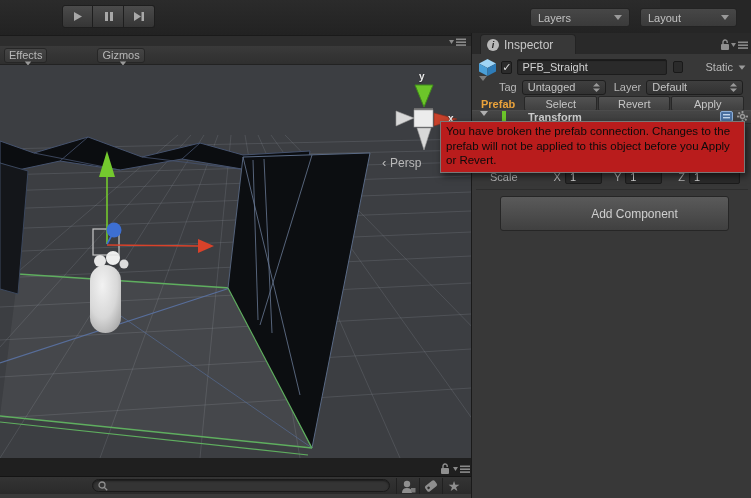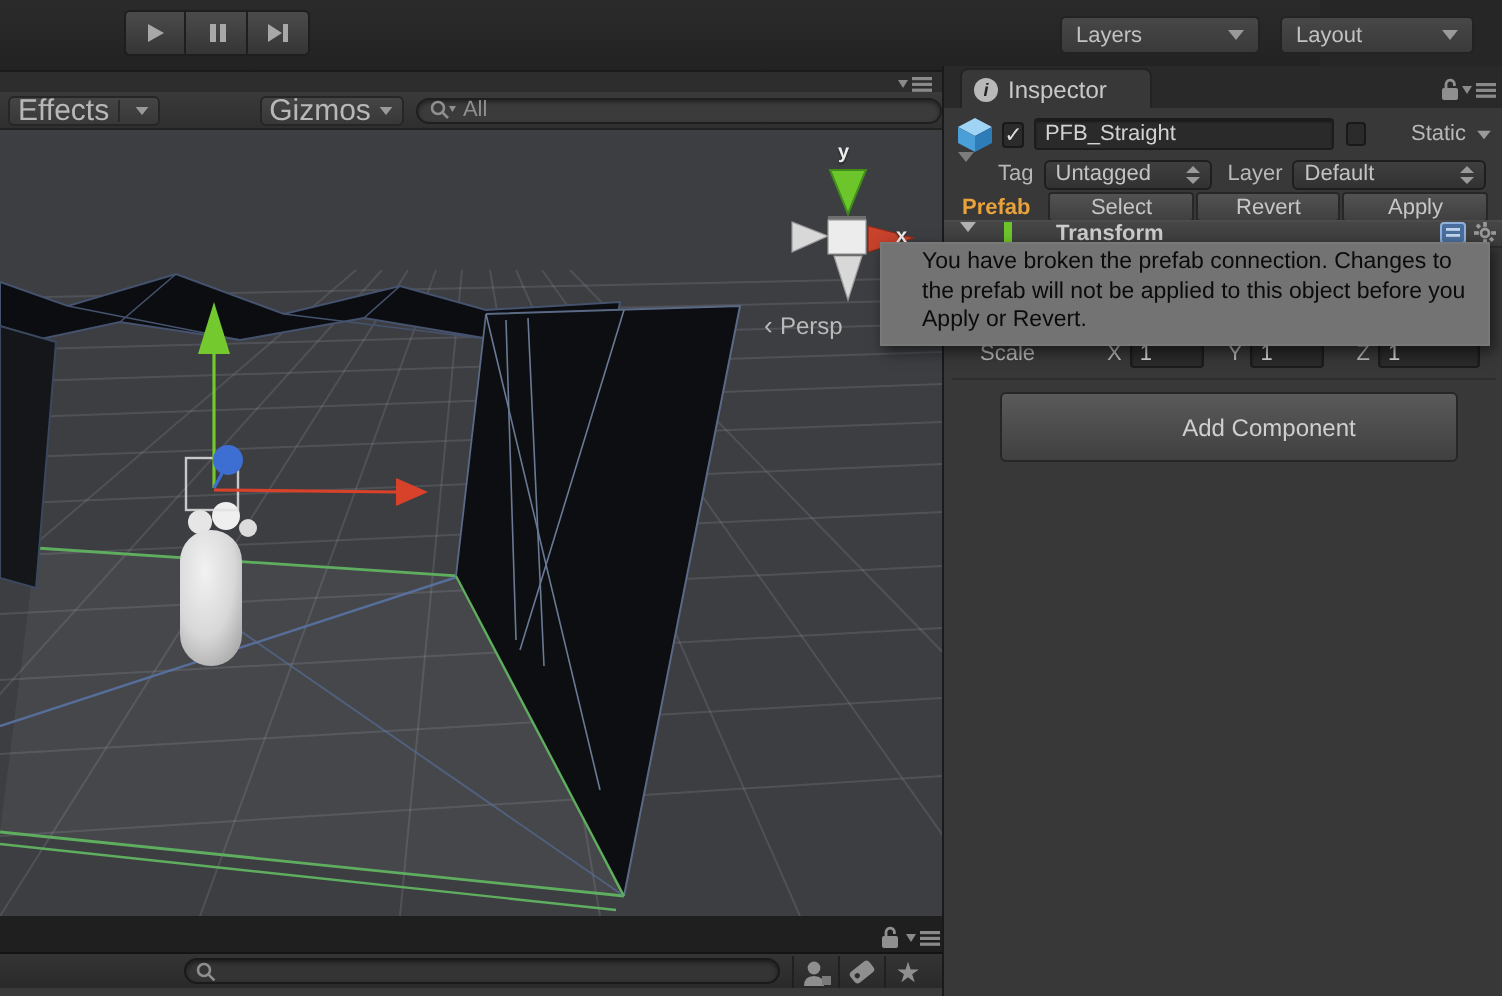--- a/index.html
+++ b/index.html
@@ -21,22 +21,22 @@
   .ddbtn .caret { margin-left:auto; }
   .caret { width:0; height:0; border-left:4px solid transparent; border-right:4px solid transparent;
     border-top:5px solid #9a9a9a; display:inline-block; }
 
   
   .scene-panel { position:absolute; left:0; top:36px; width:471px; height:422px; background:#3c3e42; }
   .scene-strip { position:absolute; left:0; top:0; width:471px; height:10px; background:#2d2d2d; }
   .scene-toolbar { position:absolute; left:0; top:10px; width:471px; height:19px;
     background:linear-gradient(#3a3a3a,#2f2f2f); border-bottom:1px solid #222;
     display:flex; align-items:center; }
-  .sbtn { height:15px; display:flex; align-items:center; color:#b8b8b8; font-size:15px;
-    background:linear-gradient(#454545,#383838); border:1px solid #262626; border-radius:3px; padding:0 4px; }
+  .sbtn { height:15px; display:flex; align-items:center; color:#b8b8b8; font-size:11px;
+    background:linear-gradient(#454545,#383838); border:1px solid #262626; border-radius:3px; padding:0 4px;flex-direction:column; }
   .sbtn .caret { transform:scale(.8); margin-left:4px; }
   .sbtn .sep { width:1px; height:11px; background:#2a2a2a; margin:0 3px 0 4px; }
   .searchpill { height:13px; border-radius:7px; background:#3b3b3b;
     border:1px solid #1f1f1f; box-shadow:inset 0 1px 2px rgba(0,0,0,.45);
     display:flex; align-items:center; color:#8f8f8f; font-size:11px; padding:0 6px; }
   .viewport { position:absolute; left:0; top:29px; width:471px; height:393px; background:#3c3e42; overflow:hidden; }
   .scenelabel { position:absolute; color:#b9b9b9; font-size:12px; }
   .axislabel { position:absolute; color:#ececec; font-size:10px; font-weight:bold; text-shadow:0 1px 1px #222; }
   .panelmenu { position:absolute; display:flex; align-items:center; }
 
@@ -62,22 +62,22 @@
     display:flex; align-items:flex-start; color:#cccccc; font-size:11px; font-weight:bold; }
   .addcomp { position:absolute; left:28px; top:163px; width:229px; height:35px;
     background:linear-gradient(#5a5a5a,#404040); border:1px solid #262626; border-radius:3px;
     color:#cfcfcf; font-size:12px; display:flex; align-items:center; justify-content:center;padding-left:40px; }
   .fold { width:0; height:0; border-left:4px solid transparent; border-right:4px solid transparent;
     border-top:5px solid #b0b0b0; }
   .prefab-lab { font-weight:bold; }
 
   
   .tooltip { position:absolute; left:440px; top:121px; width:305px;
-    background:#737373; border:1px solid #787878; box-shadow:2px 3px 7px rgba(0,0,0,.55);
-    color:#0b0b0b; font-size:11.5px; line-height:1.28; padding:2px 5px 4px 20px; z-index:50; }
+    background:#b91c1c; border:1px solid #787878; box-shadow:2px 3px 7px rgba(0,0,0,.55);
+    color:#0b0b0b; font-size:11.5px; line-height:1.28; padding:2px 5px 4px 5px; z-index:50; }
 
   
   .bottom-panel { position:absolute; left:0; top:458px; width:471px; height:40px; background:#1f1f1f; }
   .bottom-toolbar { position:absolute; left:0; top:18px; width:471px; height:18px;
     background:linear-gradient(#343434,#2a2a2a); border-top:1px solid #141414; display:flex; align-items:center; }
   .bsearch { position:absolute; left:92px; top:2px; width:298px; height:13px; border-radius:7px;
     background:#343434; border:1px solid #1a1a1a; box-shadow:inset 0 1px 2px rgba(0,0,0,.5);
     display:flex; align-items:center; padding:0 5px; }
   .bicon { width:23px; height:17px; display:flex; align-items:center; justify-content:center;
     border-left:1px solid #202020; }
@@ -138,30 +138,20 @@
     </div>
     <div class="scene-toolbar">
       <div class="sbtn" style="margin-left:4px;">
         <span>Effects</span>
         <span class="sep"></span>
         <span class="caret"></span>
       </div>
       <div class="sbtn" style="margin-left:50px;">
         <span>Gizmos</span>
         <span class="caret"></span>
-      </div>
-      <div class="searchpill" style="margin-left:6px; width:306px;">
-        <span style="margin-right:3px; display:flex;">
-          <svg width="13" height="10">
-              <circle cx="4" cy="4" r="3" fill="none" stroke="#8f8f8f" stroke-width="1.3"></circle>
-              <line x1="6.2" y1="6.2" x2="9" y2="9" stroke="#8f8f8f" stroke-width="1.3"></line>
-              <polygon points="9.5,3 13,3 11.2,6" fill="#8f8f8f"></polygon>
-            </svg>
-        </span>
-        <span>All</span>
       </div>
     </div>
 
     <div class="viewport">
       <svg width="471" height="393" viewBox="0 0 471 393">
         <defs>
           <radialGradient id="capGrad" cx="40%" cy="30%" r="80%">
             <stop offset="0%" stop-color="#f2f2f2"></stop>
             <stop offset="60%" stop-color="#d8d8d8"></stop>
             <stop offset="100%" stop-color="#a9a9a9"></stop>

